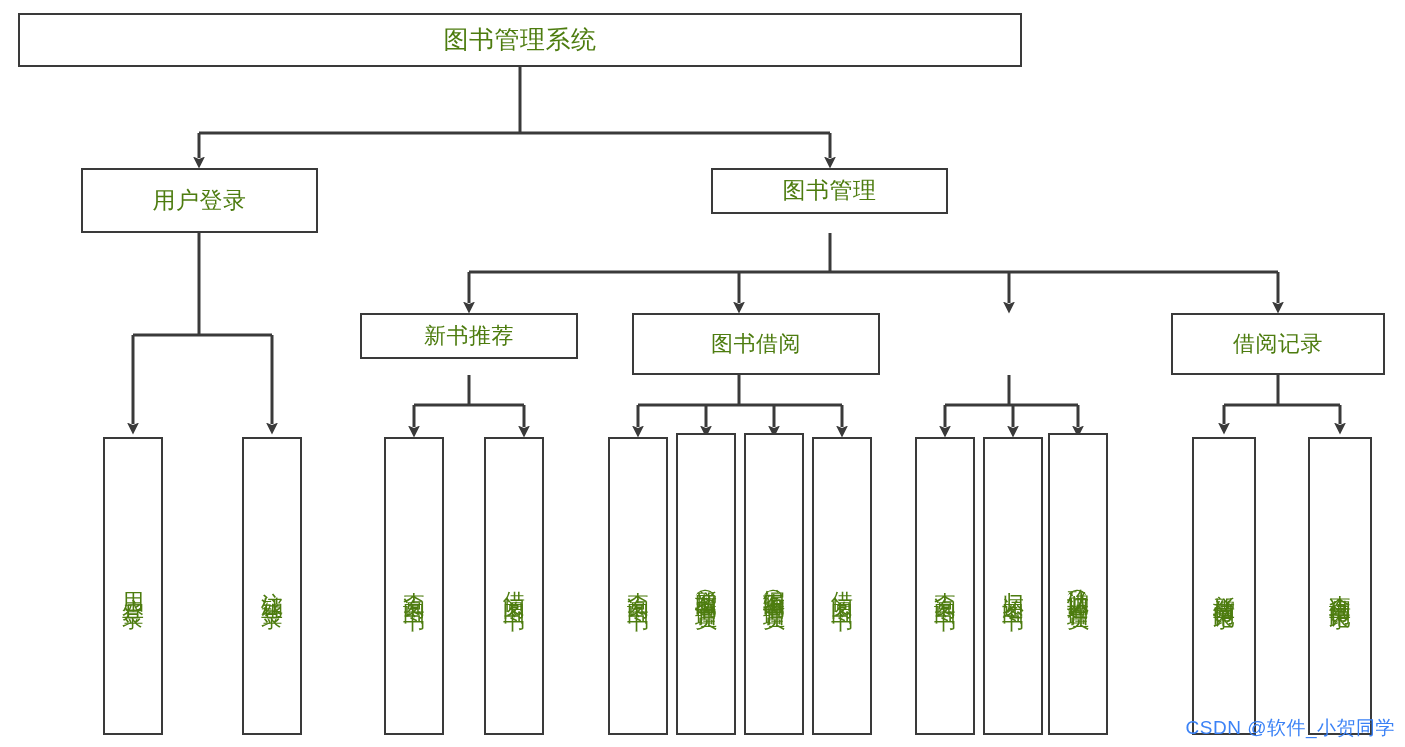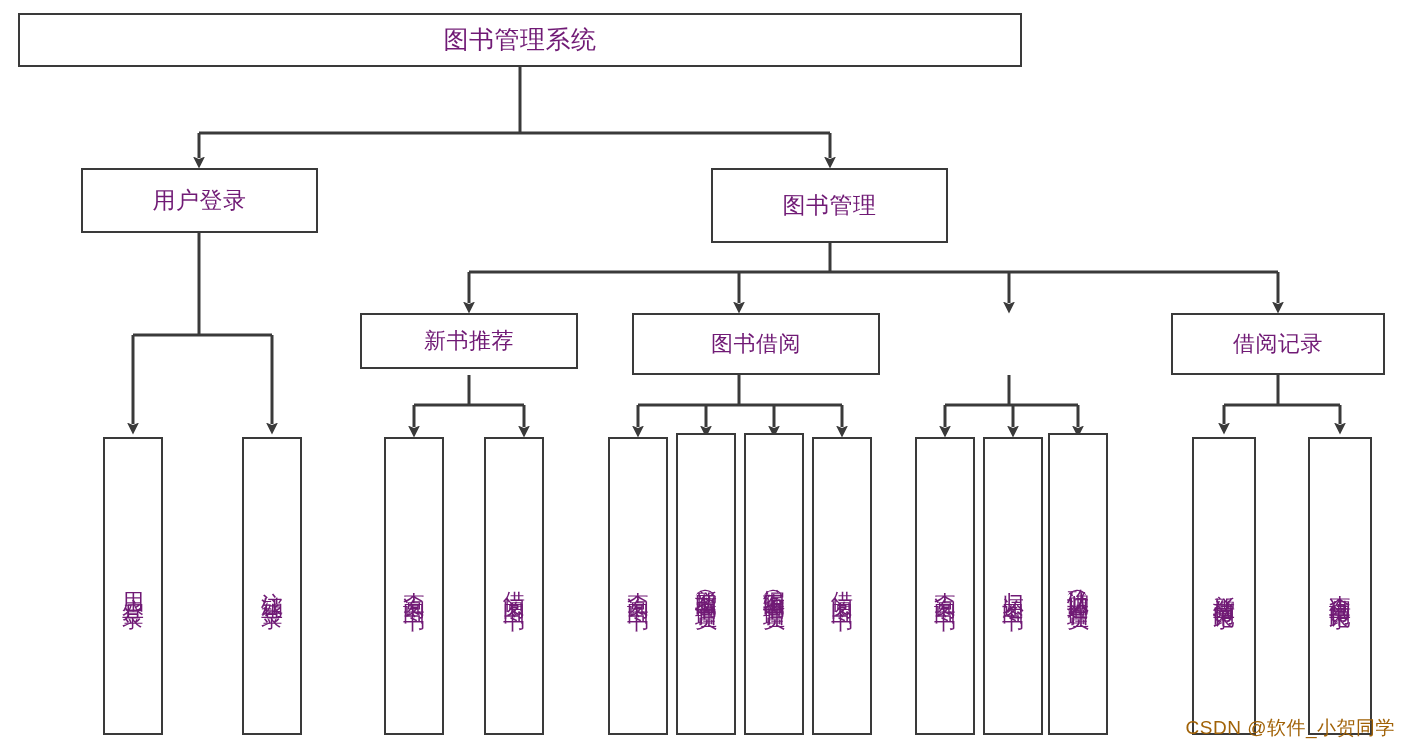--- a/index.html
+++ b/index.html
@@ -27,21 +27,21 @@
   }
   .node {
     position: absolute;
     box-sizing: border-box;
     border: 2px solid #3a3a3a;
     background: #ffffff;
     display: flex;
     align-items: center;
     justify-content: center;
     text-align: center;
-    color: #701a75;
+    color: #4d7c0f;
     z-index: 2;
   }
   .node-label {
     display: block;
     line-height: 1.18;
     letter-spacing: 0.5px;
   }
   .node.root {
     font-size: 25px;
   }
@@ -65,21 +65,21 @@
     white-space: nowrap;
   }
   .node.leaf.tall .node-label {
     letter-spacing: 3px;
   }
   #watermark {
     position: absolute;
     right: 10px;
     bottom: 6px;
     font-size: 19px;
-    color: #a16207;
+    color: #3b82f6;
     z-index: 5;
     white-space: nowrap;
     letter-spacing: 0.5px;
   }
 </style>
 </head>
 <body>
 
 <div id="diagram-canvas">
 
@@ -133,25 +133,25 @@
     </g>
   </svg>
 
   <div class="node root" style="left:18px; top:13px; width:1004px; height:54px;">
     <span class="node-label">图书管理系统</span>
   </div>
 
   <div class="node level2" style="left:81px; top:168px; width:237px; height:65px;">
     <span class="node-label">用户登录</span>
   </div>
-  <div class="node level2" style="left:711px; top:168px; width:237px; height:75px;">
+  <div class="node level2" style="left:711px; top:168px; width:237px; height:46px;">
     <span class="node-label">图书管理</span>
   </div>
 
-  <div class="node level3" style="left:360px; top:313px; width:218px; height:56px;text-align:center;">
+  <div class="node level3" style="left:360px; top:313px; width:218px; height:46px;text-align:center;">
     <span class="node-label">新书推荐</span>
   </div>
   <div class="node level3" style="left:632px; top:313px; width:248px; height:62px;">
     <span class="node-label">图书借阅</span>
   </div>
   <div class="node level3" style="left:1171px; top:313px; width:214px; height:62px;">
     <span class="node-label">借阅记录</span>
   </div>
 
   <div class="node leaf" style="left:103px; top:437px; width:60px; height:298px;">

